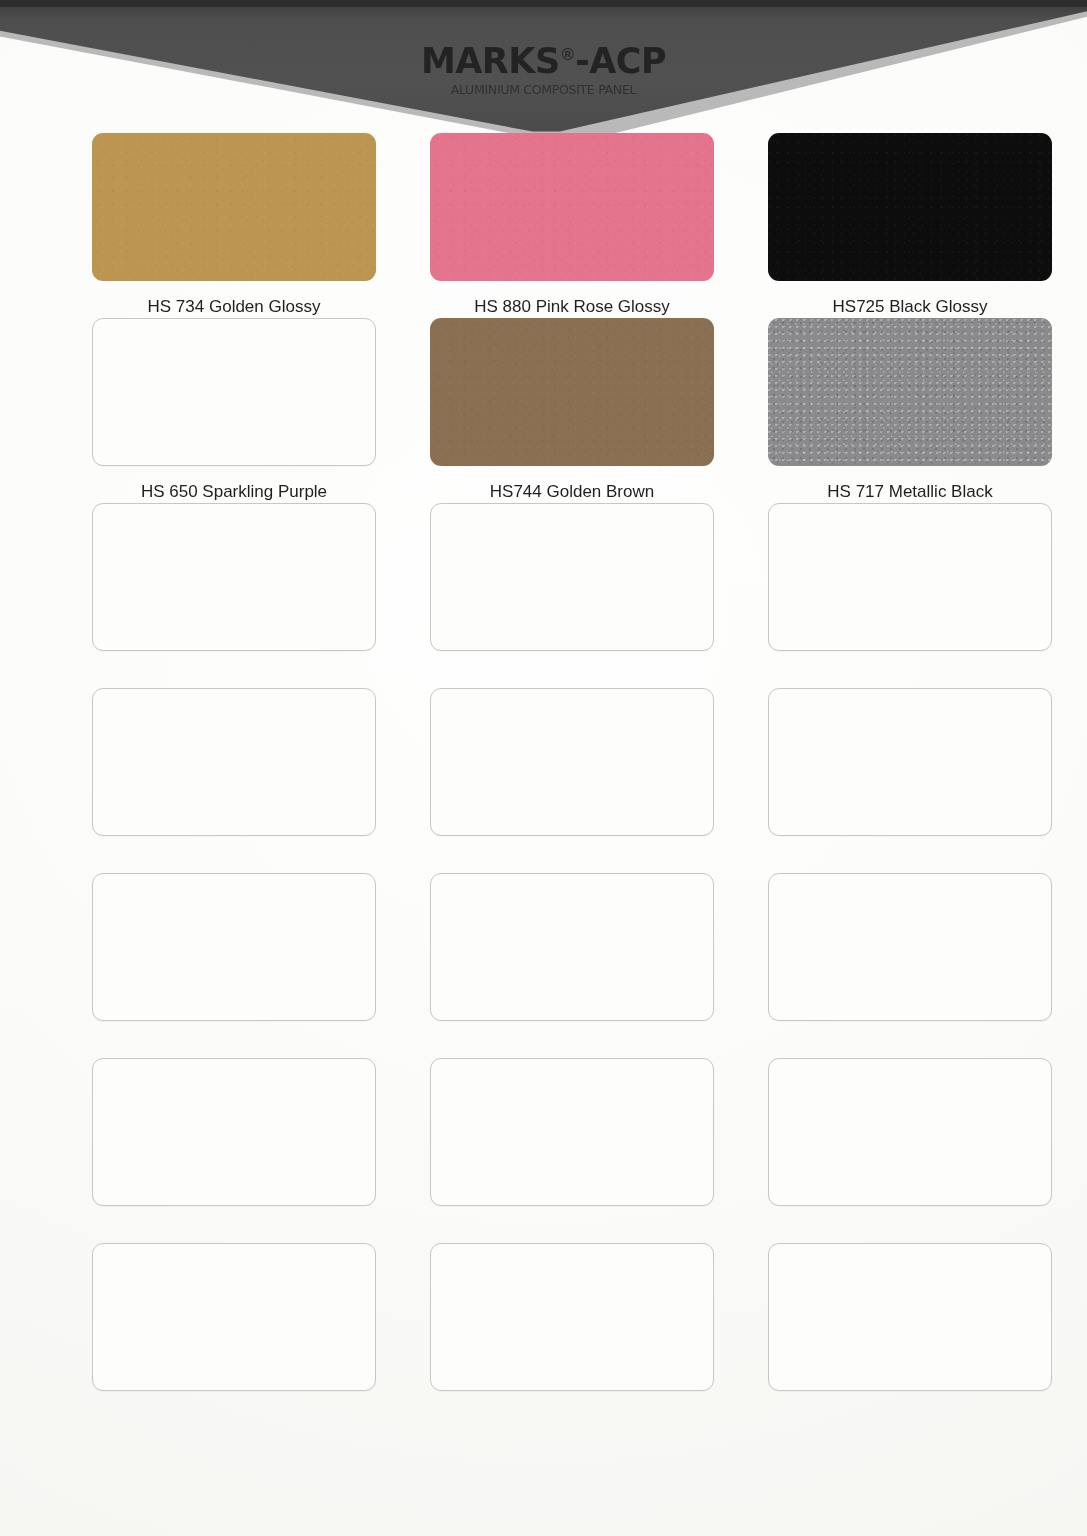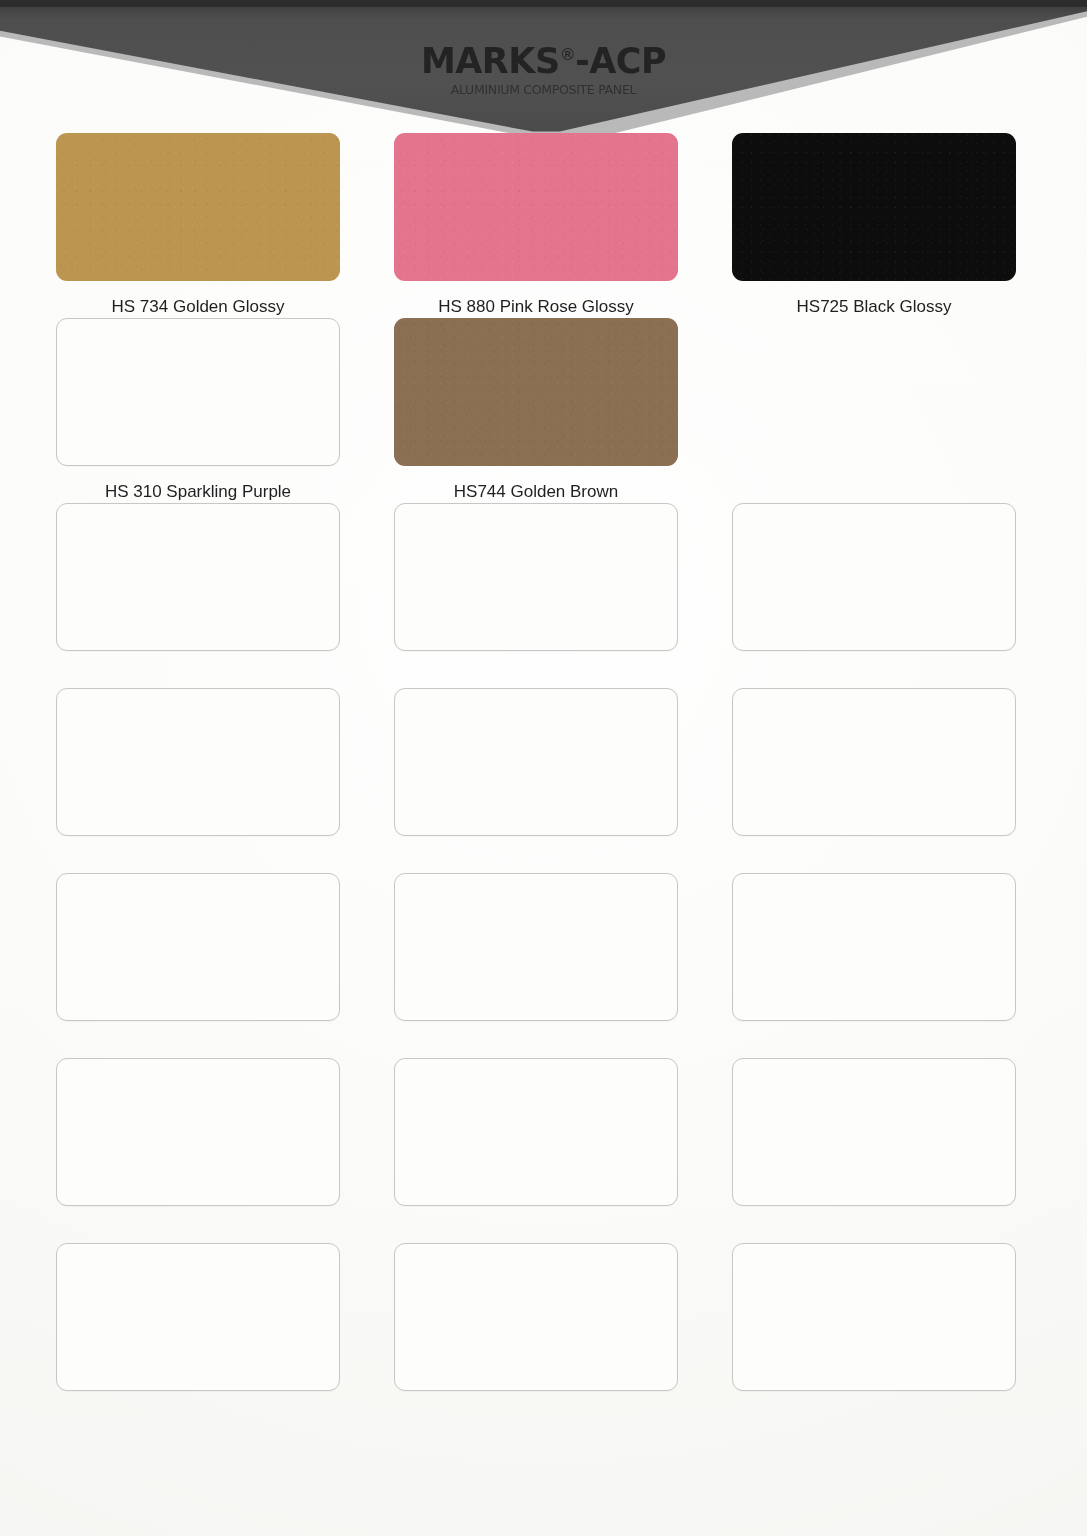--- a/index.html
+++ b/index.html
@@ -94,21 +94,21 @@
   
   #swatch-grid {
     position: absolute;
     left: 0;
     top: 133px;
     width: 1087px;
   }
   .swatch-row {
     display: flex;
     justify-content: flex-start;
-    padding-left: 56px;
+    padding-left: 92px;
     margin-bottom: 0;
   }
   .swatch-cell {
     width: 284px;
     margin-right: 54px;
   }
   .swatch-cell:last-child { margin-right: 0; }
 
   .swatch-chip {
     width: 284px;
@@ -193,26 +193,30 @@
           <div class="swatch-label">HS 880 Pink Rose Glossy</div>
         </div>
         <div class="swatch-cell">
           <div class="swatch-chip filled" style="background: rgb(13, 13, 13);"></div>
           <div class="swatch-label">HS725 Black Glossy</div>
         </div>
       </div>
       <div class="swatch-row">
         <div class="swatch-cell">
           <div class="swatch-chip empty"></div>
-          <div class="swatch-label">HS 310 Sparkling Purple</div>
+          <div class="swatch-label">HS 650 Sparkling Purple</div>
         </div>
         <div class="swatch-cell">
           <div class="swatch-chip filled" style="background: rgb(139, 111, 83);"></div>
           <div class="swatch-label">HS744 Golden Brown</div>
         </div>
+        <div class="swatch-cell">
+          <div class="swatch-chip filled metallic" style="background: rgb(138, 138, 140);"></div>
+          <div class="swatch-label">HS 717 Metallic Black</div>
+        </div>
       </div>
       <div class="swatch-row">
         <div class="swatch-cell">
           <div class="swatch-chip empty"></div>
           <div class="swatch-label blank"></div>
         </div>
         <div class="swatch-cell">
           <div class="swatch-chip empty"></div>
           <div class="swatch-label blank"></div>
         </div>

